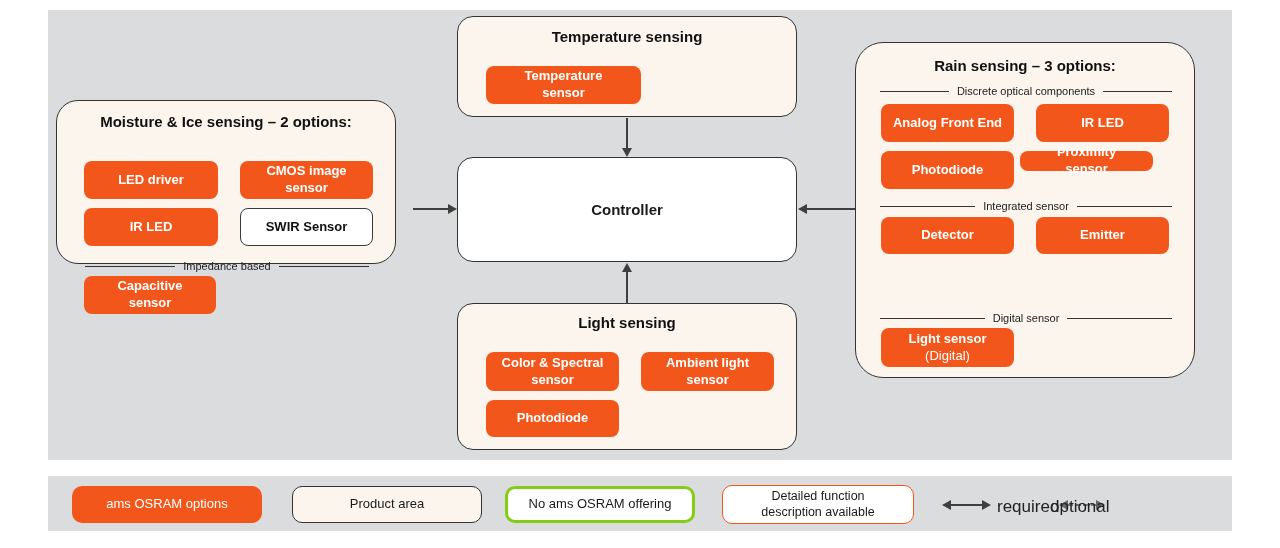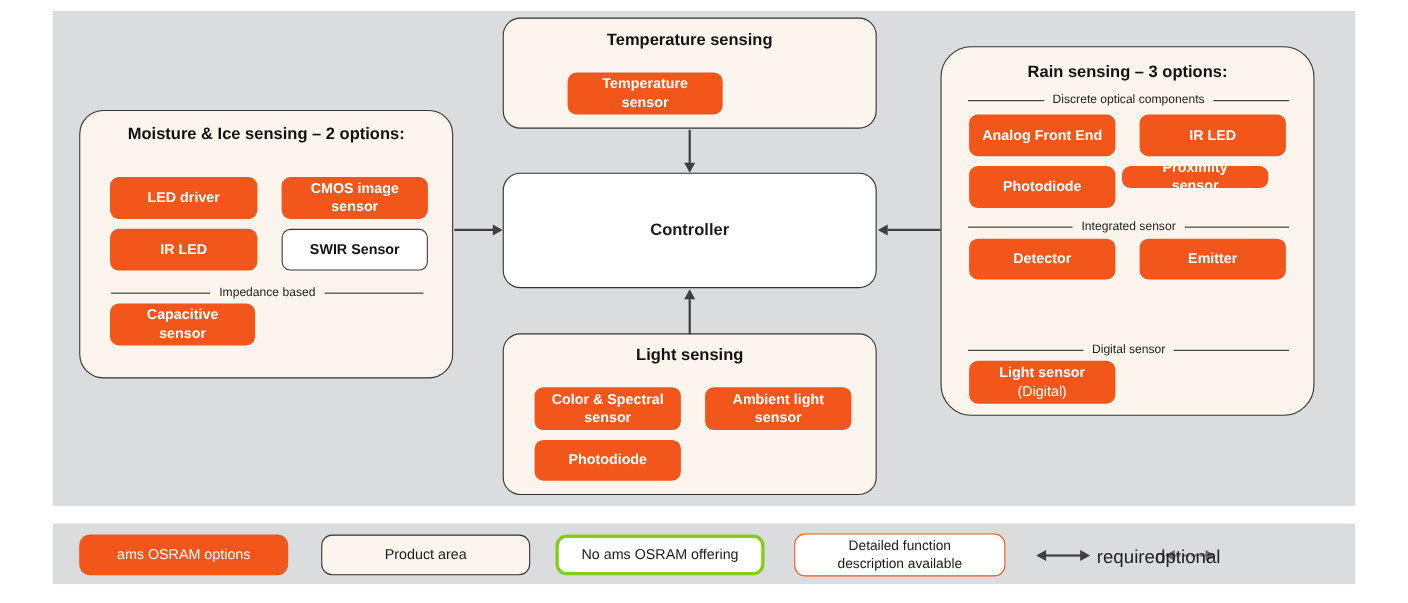--- a/index.html
+++ b/index.html
@@ -51,25 +51,25 @@
 </head>
 <body>
 
 <div class="stage">
 
   <div class="main-panel"></div>
   <div class="legend-panel"></div>
 
   <div class="group-box" style="left:457px; top:16px; width:340px; height:101px; border-radius:16px;">
     <div class="group-title" style="top:11px;">Temperature sensing</div>
-    <div class="btn orange" style="left:28px; top:49px; width:141px; height:38px;margin-left:30px;">Temperature
+    <div class="btn orange" style="left:28px; top:49px; width:155px; height:38px;">Temperature
 sensor</div>
   </div>
 
-  <div class="group-box" style="left:72px; top:100px; width:340px; height:244px;">
+  <div class="group-box" style="left:56px; top:100px; width:340px; height:164px;">
     <div class="group-title" style="top:12px;">Moisture &amp; Ice sensing – 2 options:</div>
     <div class="btn orange" style="left:27px; top:60px; width:134px; height:38px;">LED driver</div>
     <div class="btn orange" style="left:183px; top:60px; width:133px; height:38px;">CMOS image
 sensor</div>
     <div class="btn orange" style="left:27px; top:107px; width:134px; height:38px;">IR LED</div>
     <div class="btn white" style="left:183px; top:107px; width:133px; height:38px;">SWIR Sensor</div>
     <div class="divider" style="left:28px; top:158px; width:284px;">
       <span>Impedance based</span>
     </div>
     <div class="btn orange" style="left:27px; top:175px; width:132px; height:38px;">Capacitive

